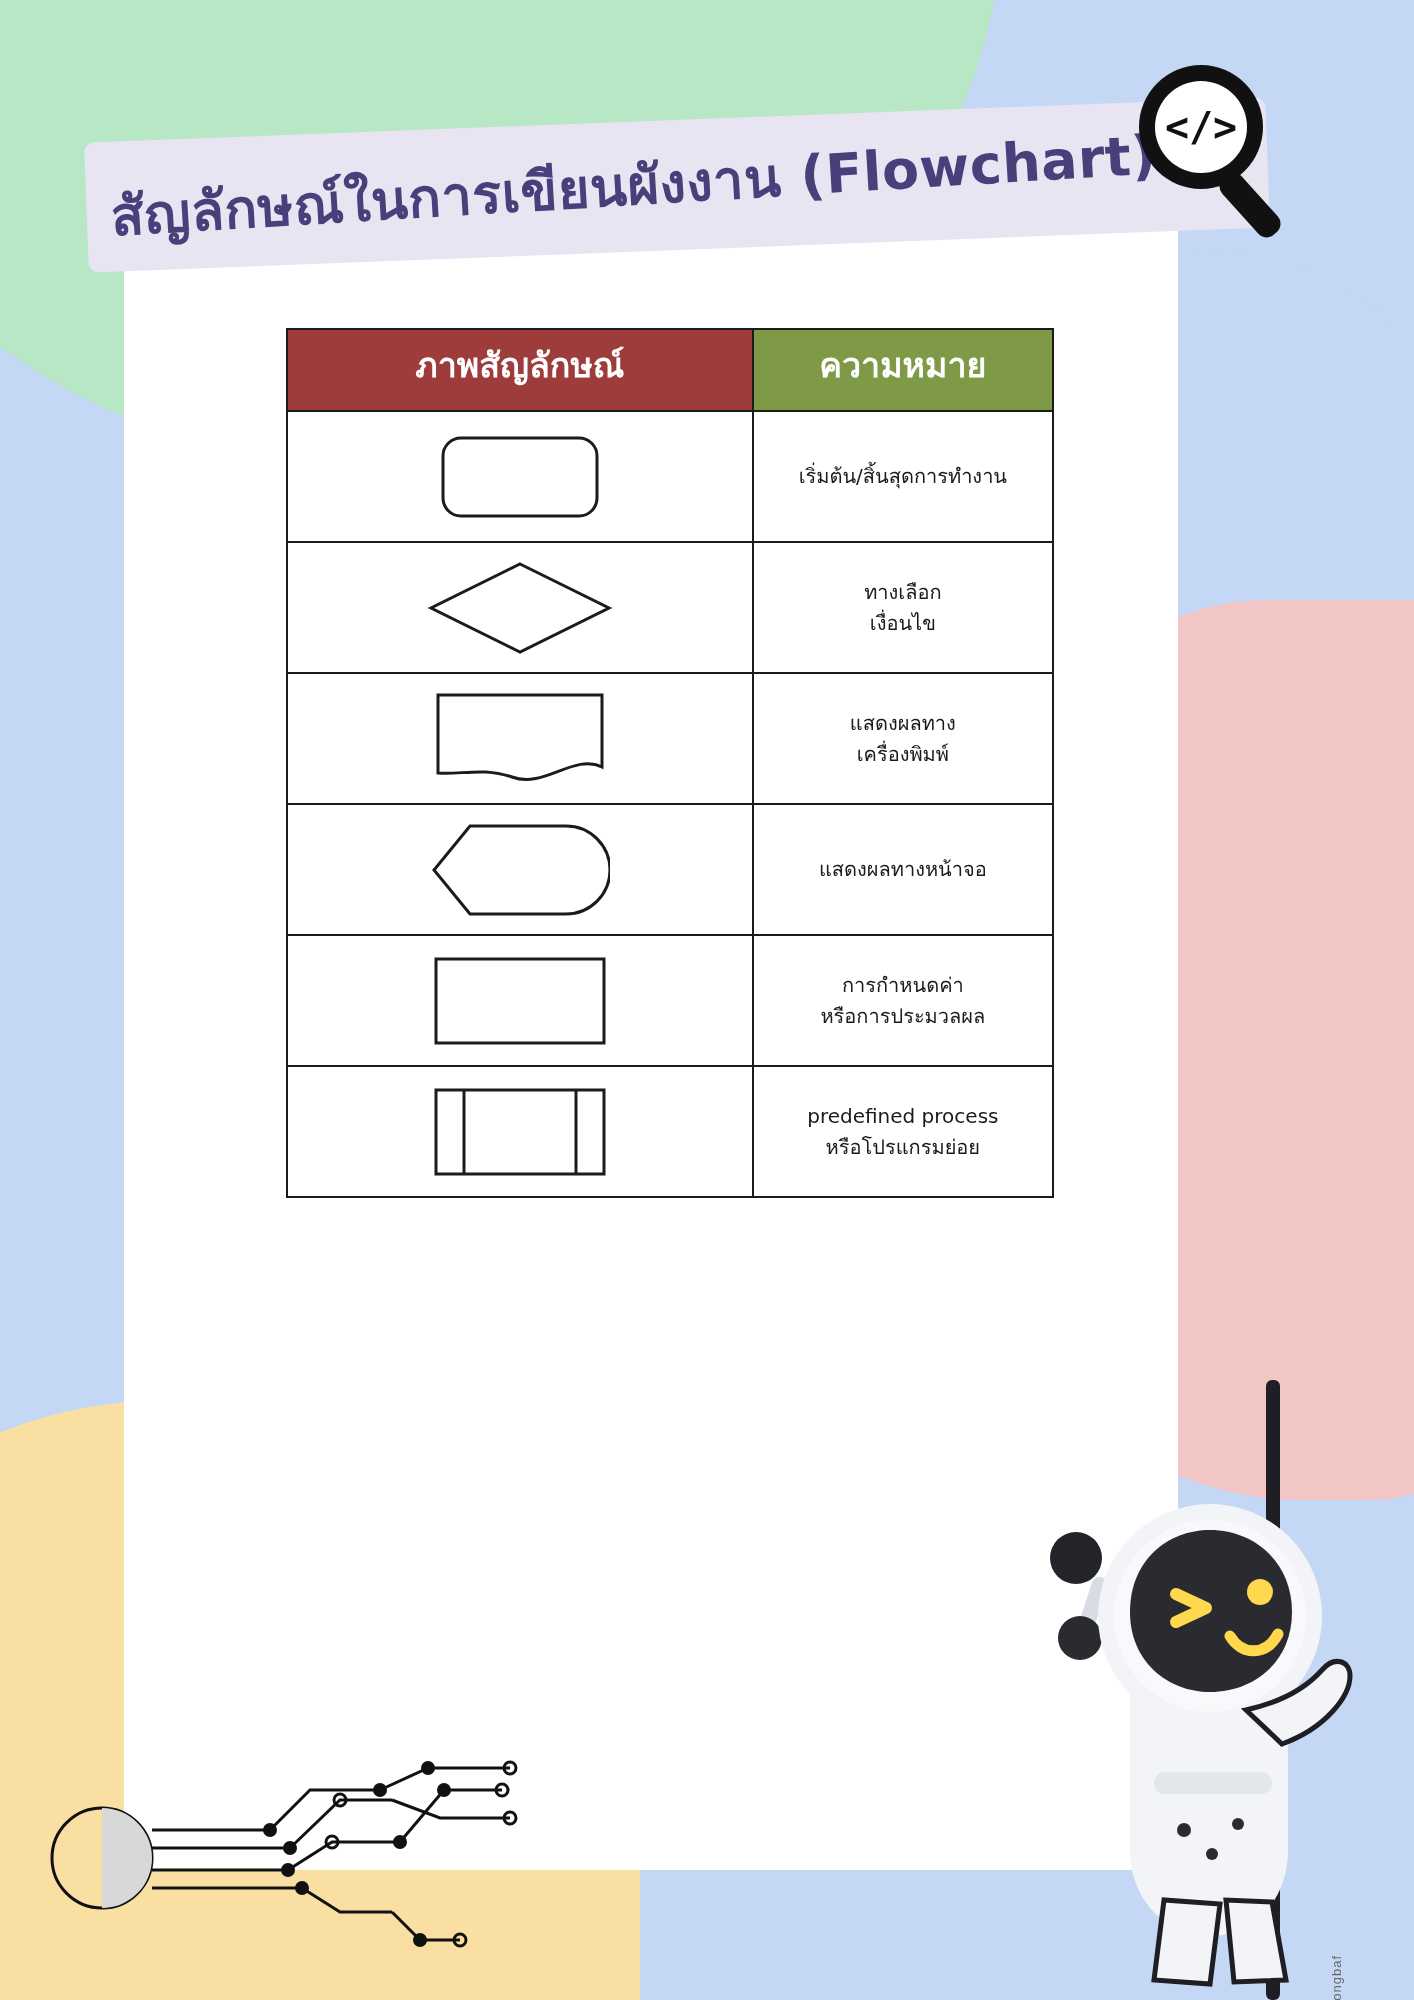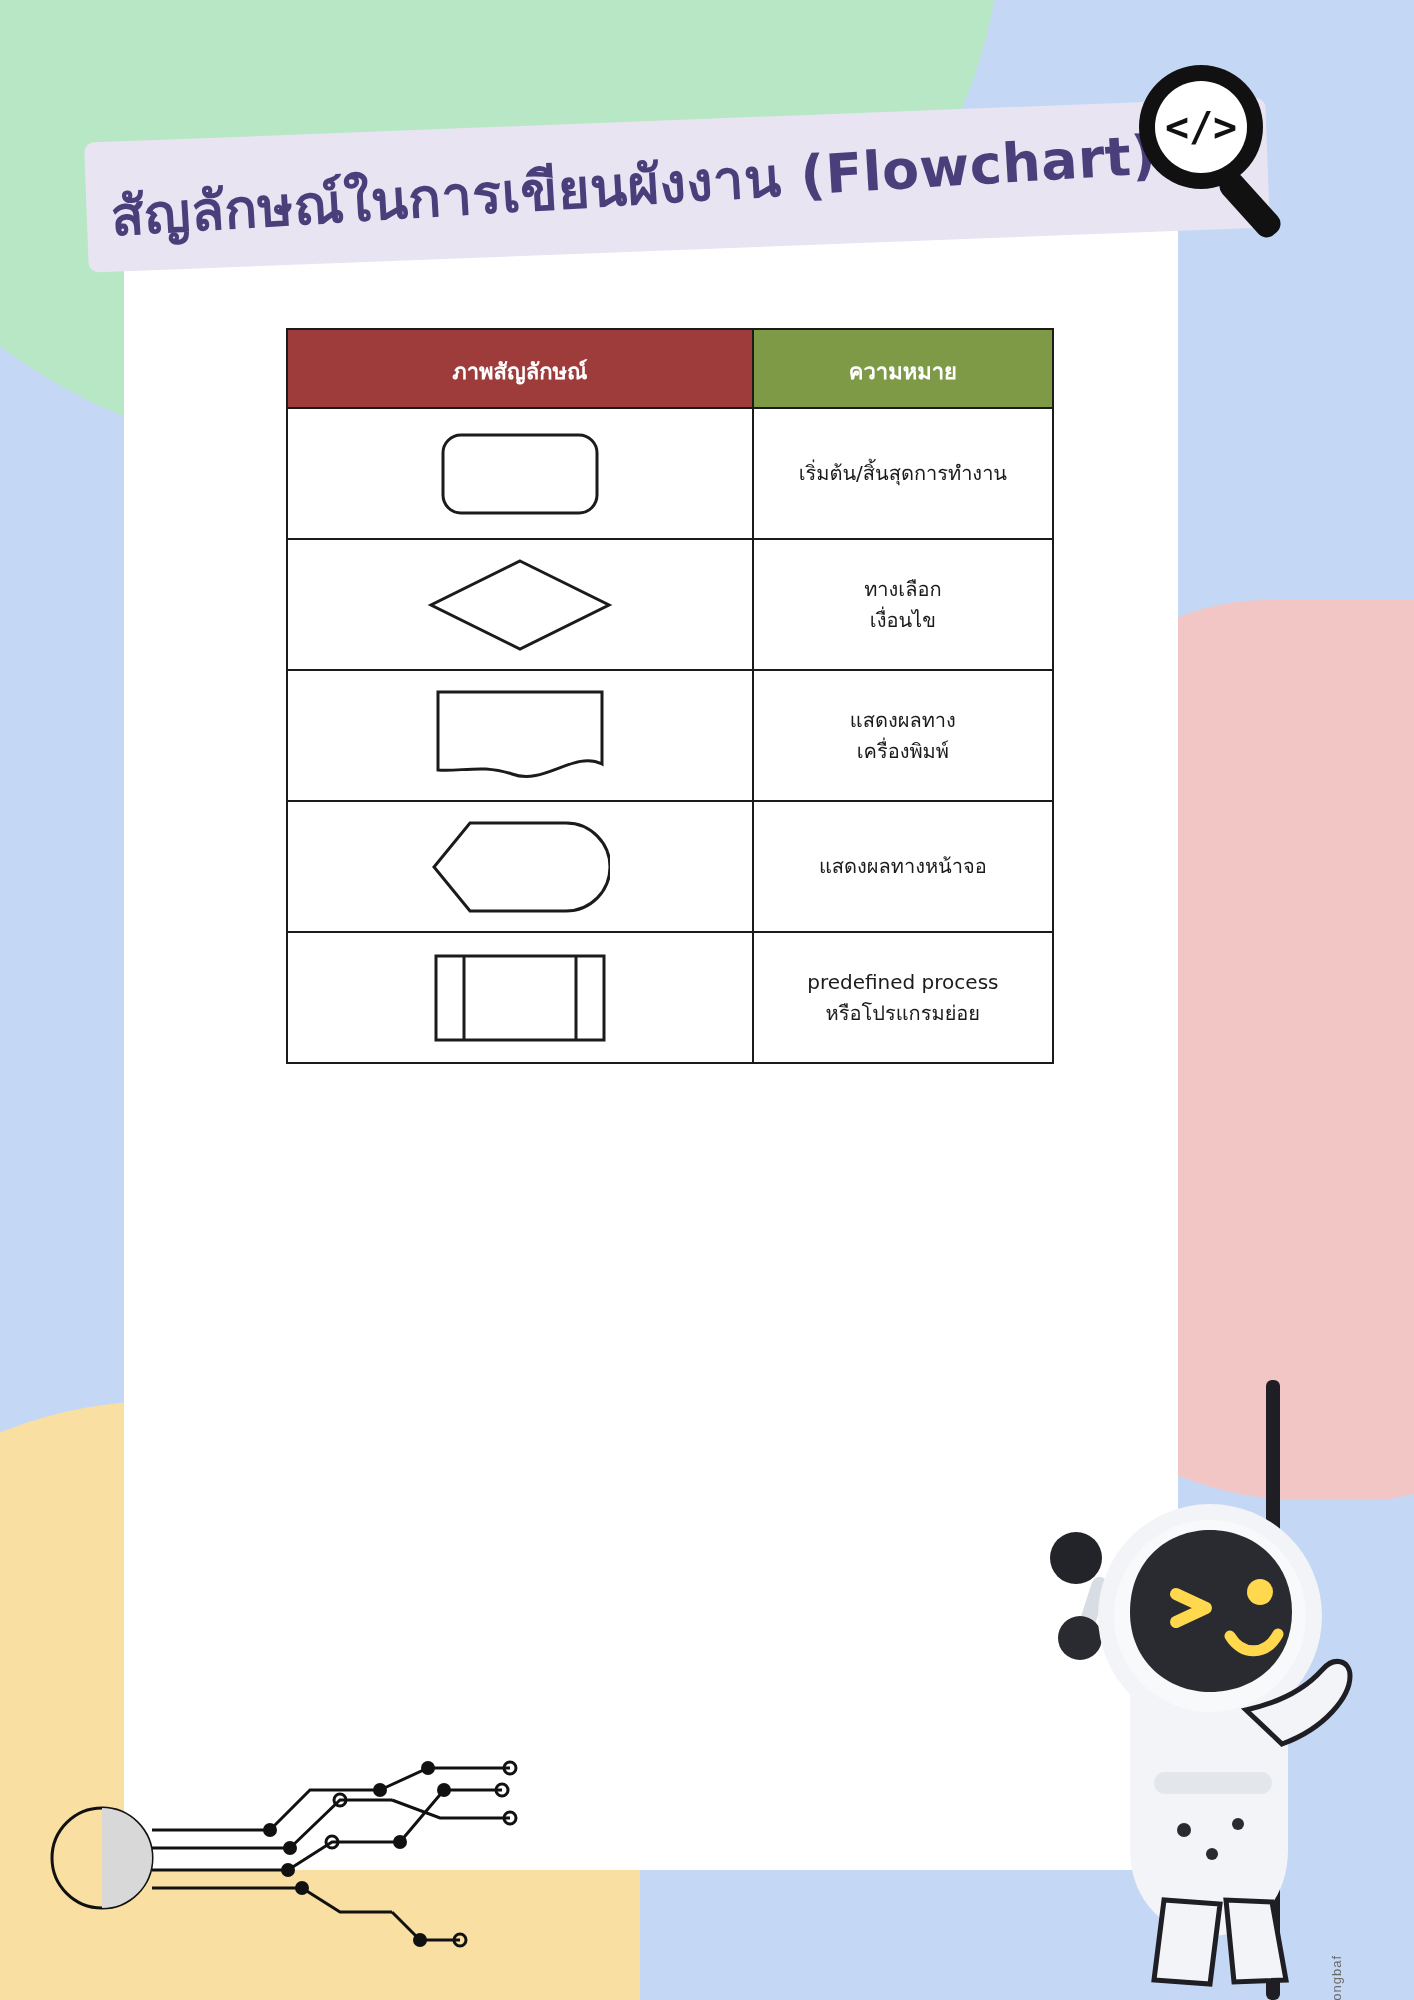--- a/index.html
+++ b/index.html
@@ -97,23 +97,23 @@
     width: 768px;
   }
   table.symbols {
     border-collapse: collapse;
     width: 768px;
     table-layout: fixed;
   }
   table.symbols th {
     color: #ffffff;
     font-family: "DejaVu Sans", sans-serif;
-    font-size: 22px;
+    font-size: 34px;
     font-weight: bold;
-    padding: 24px 0 18px;
+    padding: 8px 0 18px;
     border: 2px solid #1b1b1b;
   }
   th.head-symbol { background: #9e3b3b; width: 428px; }
   th.head-meaning { background: #7f9a46; width: 276px; }
 
   table.symbols td {
     border: 2px solid #1b1b1b;
     vertical-align: middle;
     text-align: center;
     background: #ffffff;
@@ -238,20 +238,31 @@
         <td class="cell-symbol">
           <div class="shape-holder">
             <svg width="180" height="96" viewBox="0 0 180 96">
               <path d="M40,4 H136 A44,44 0 0 1 136,92 H40 L4,48 Z" fill="#fff" stroke="#1b1b1b" stroke-width="3"></path>
             </svg>
           </div>
         </td>
         <td class="cell-meaning" style="white-space:pre-line">แสดงผลทางหน้าจอ</td>
       </tr>
 
+      <tr>
+        <td class="cell-symbol">
+          <div class="shape-holder">
+            <svg width="176" height="92" viewBox="0 0 176 92">
+              <rect x="4" y="4" width="168" height="84" fill="#fff" stroke="#1b1b1b" stroke-width="3"></rect>
+            </svg>
+          </div>
+        </td>
+        <td class="cell-meaning" style="white-space:pre-line">การกำหนดค่า
+หรือการประมวลผล</td>
+      </tr>
 
       <tr>
         <td class="cell-symbol">
           <div class="shape-holder">
             <svg width="176" height="92" viewBox="0 0 176 92">
               <rect x="4" y="4" width="168" height="84" fill="#fff" stroke="#1b1b1b" stroke-width="3"></rect>
               <line x1="32" y1="4" x2="32" y2="88" stroke="#1b1b1b" stroke-width="3"></line>
               <line x1="144" y1="4" x2="144" y2="88" stroke="#1b1b1b" stroke-width="3"></line>
             </svg>
           </div>

